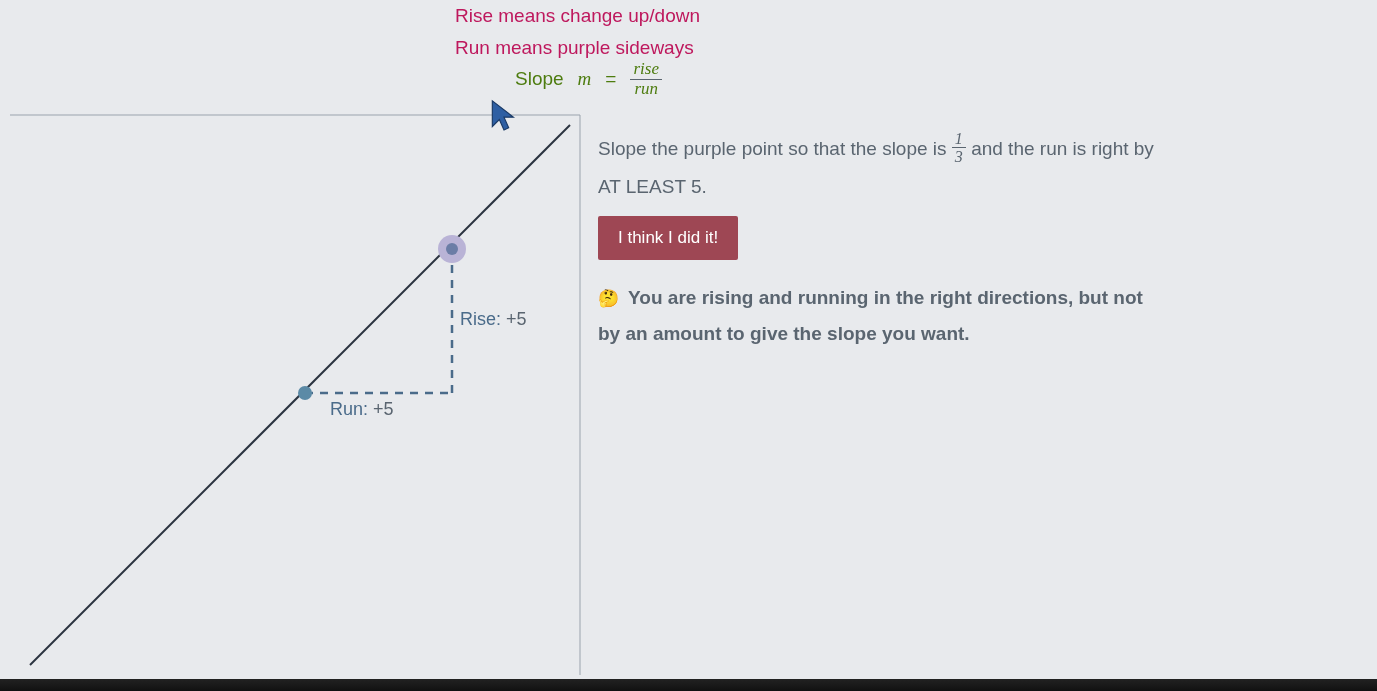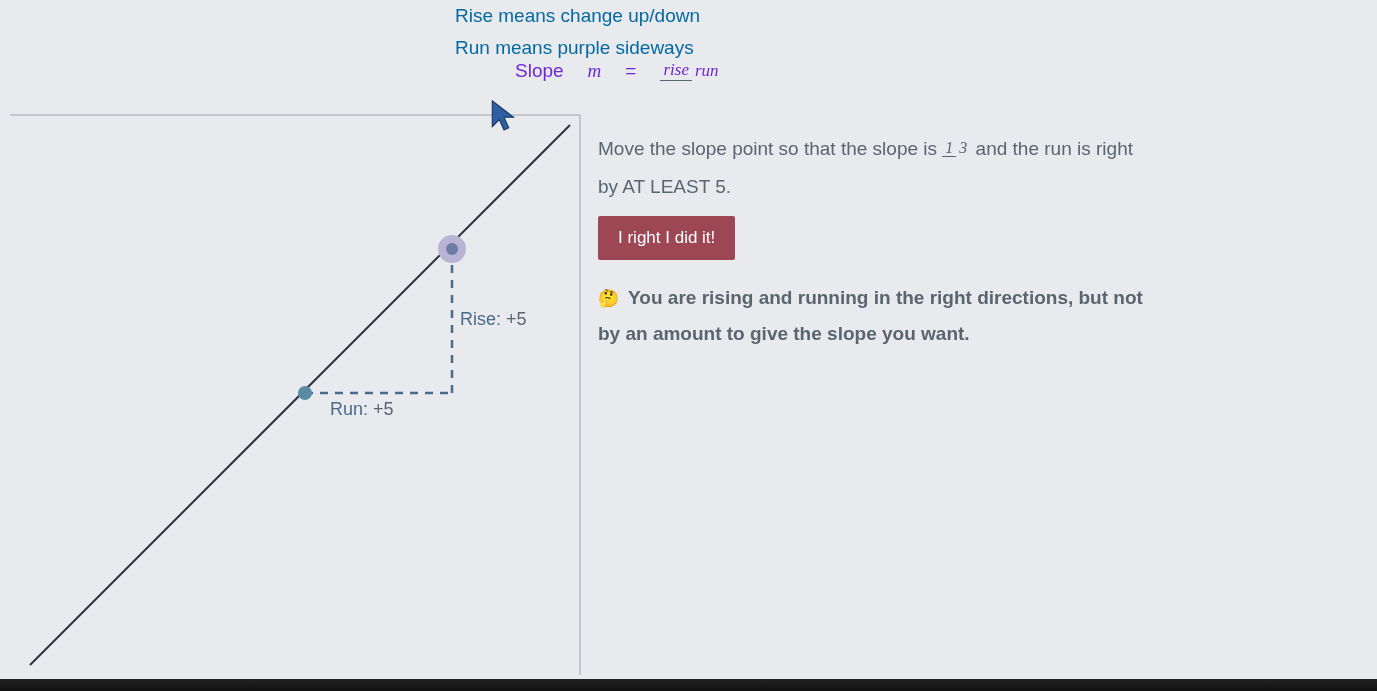--- a/index.html
+++ b/index.html
@@ -15,36 +15,36 @@
   .content {
     position: absolute;
     left: 0; top: 0; width: 100%; height: 100%;
   }
   .intro {
     position: absolute;
     left: 455px;
     top: 0;
     font-size: 19px;
     line-height: 1.7;
-    color: #0369a1;
+    color: #be185d;
   }
   .slope-formula {
     position: absolute;
     left: 515px;
     top: 60px;
     font-size: 19px;
-    color: #6d28d9;
+    color: #4d7c0f;
     display: flex;
     align-items: center;
-    gap: 24px;
+    gap: 14px;
   }
   .slope-formula .m { font-style: italic; font-family: Georgia, serif; }
   .frac {
     display: inline-flex;
-    flex-direction: row;
+    flex-direction: column;
     align-items: center;
     font-style: italic;
     font-family: Georgia, serif;
     font-size: 17px;
     line-height: 1.1;
     vertical-align: middle;
   }
   .frac .num { border-bottom: 1px solid #5a6570; padding: 0 3px; }
   .frac .den { padding: 0 3px; }
   .instruction {
@@ -128,29 +128,29 @@
     <span>Slope</span>
     <span class="m">m</span>
     <span>=</span>
     <span class="frac">
       <span class="num">rise</span>
       <span class="den">run</span>
     </span>
   </div>
 
   <div class="instruction">
-    <span>Move the slope point so that the slope is </span>
+    <span>Slope the purple point so that the slope is </span>
     <span class="frac">
       <span class="num">1</span>
       <span class="den">3</span>
     </span>
     <span> and the run is right by AT LEAST </span><span>5</span><span>.</span>
   </div>
 
-  <button class="submit-btn">I right I did it!</button>
+  <button class="submit-btn">I think I did it!</button>
 
   <div class="feedback">
     <span class="emoji">🤔</span>
     <span>You are rising and running in the right directions, but not by an amount to give the slope you want.</span>
   </div>
 
   <div class="graph">
     <svg viewBox="0 0 570 560">
 
       <path class="graph-border" d="M 0 0 L 570 0 L 570 560"></path>

